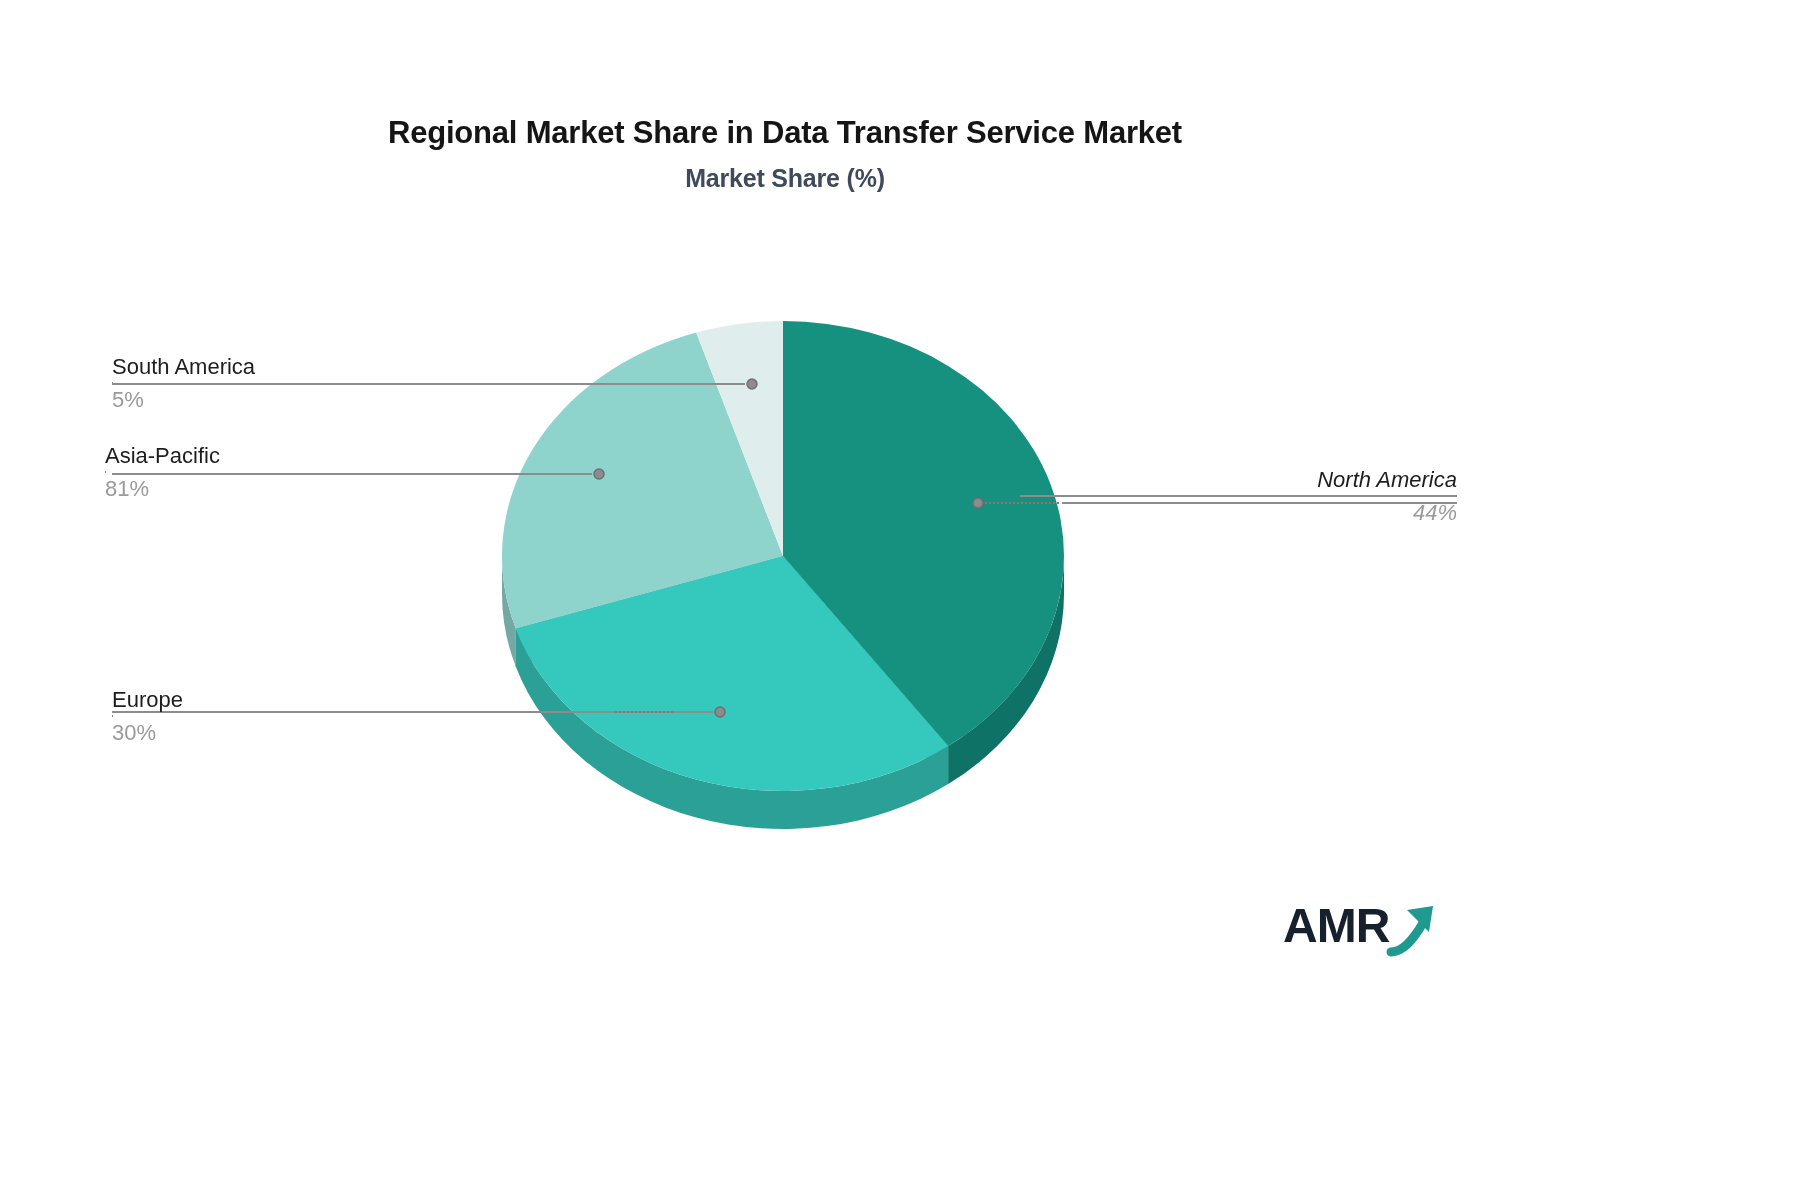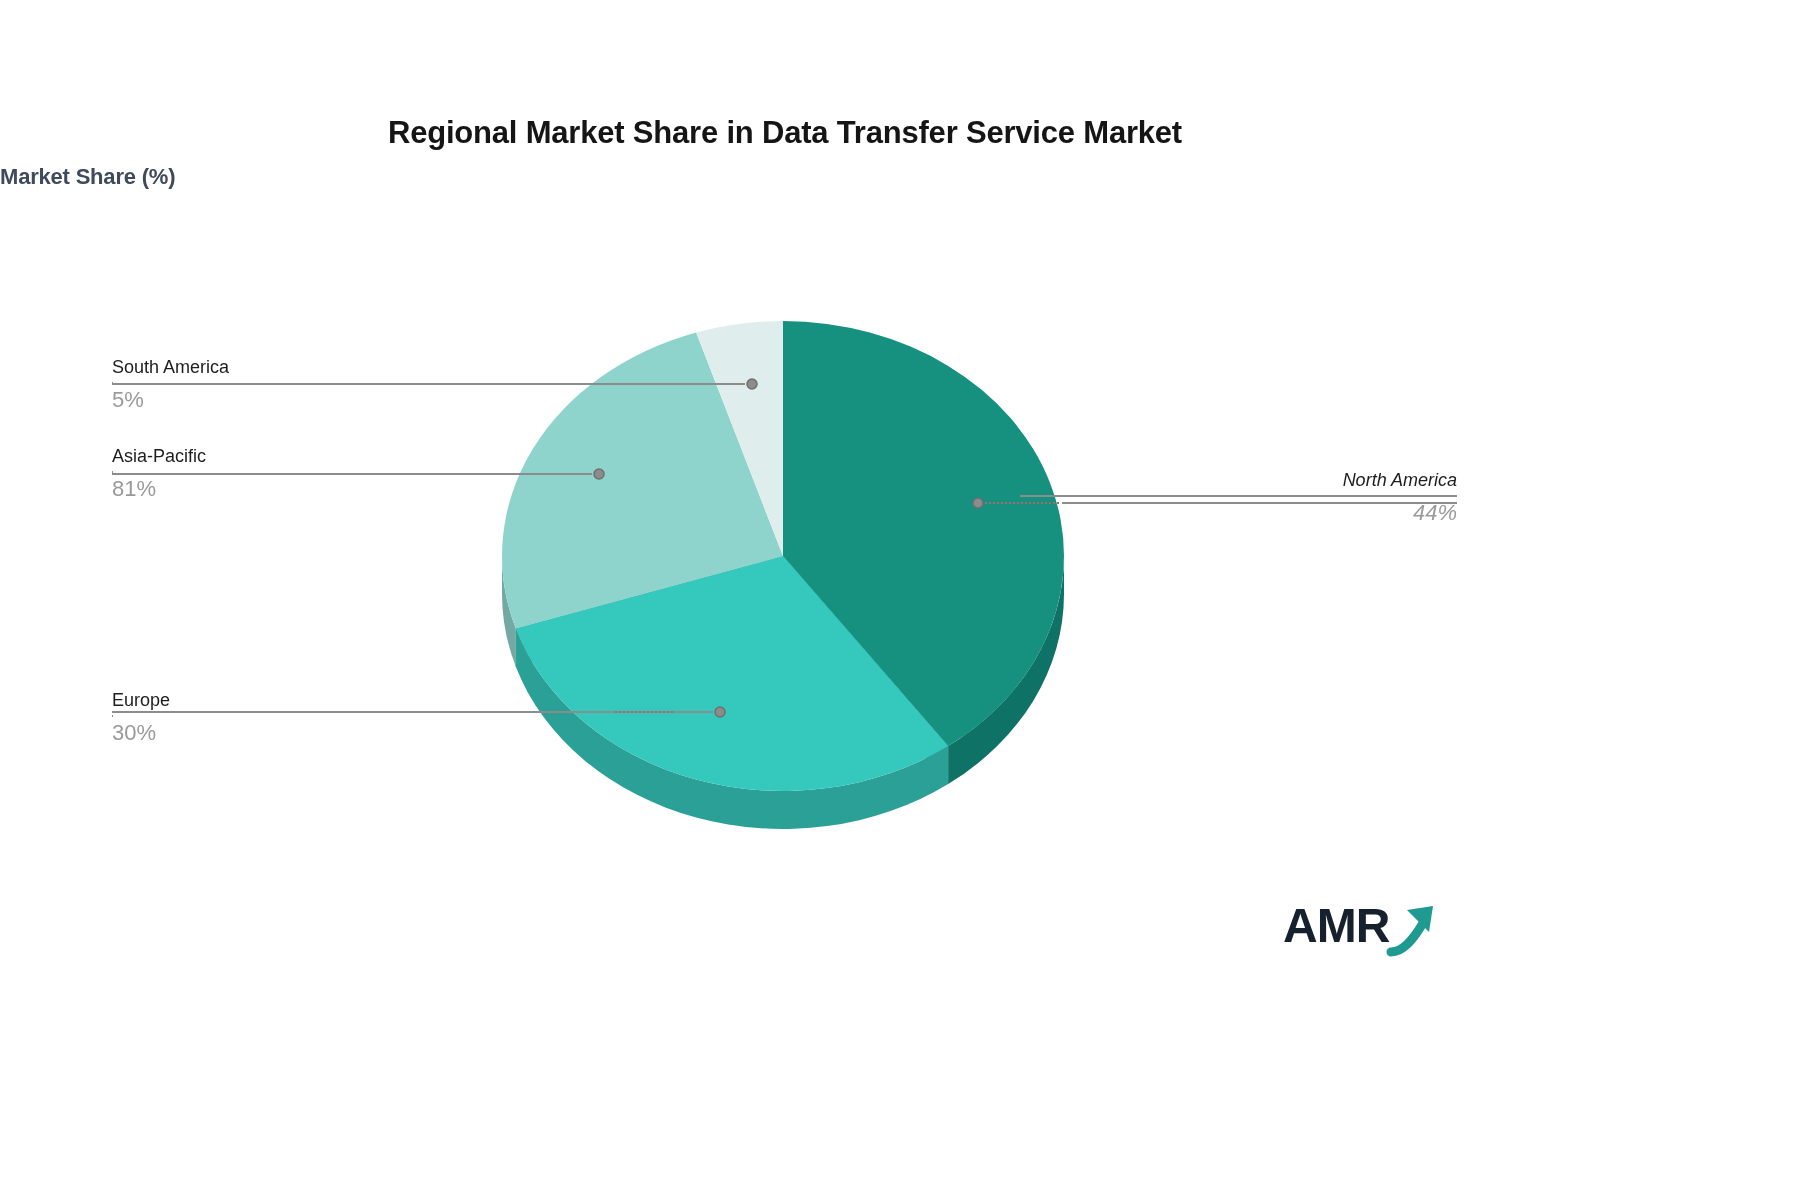--- a/index.html
+++ b/index.html
@@ -29,43 +29,43 @@
     font-size: 31px;
     font-weight: bold;
     color: #151515;
     letter-spacing: -0.2px;
   }
   #chart-subtitle {
     position: absolute;
     left: 0;
     top: 164px;
     width: 1570px;
-    text-align: left;
-    font-size: 22px;
+    text-align: center;
+    font-size: 25px;
     font-weight: bold;
     color: #3f4a5a;
     letter-spacing: -0.2px;
   }
 
   
   #pie-wrap {
     position: absolute;
     left: 0;
     top: 0;
     width: 1800px;
     height: 1196px;
     pointer-events: none;
   }
 
   
   .callout {
     position: absolute;
   }
   .callout .cl-name {
-    font-size: 18px;
+    font-size: 22px;
     color: #1d1d1d;
     line-height: 30px;
     white-space: nowrap;
   }
   .callout .cl-value {
     font-size: 22px;
     color: #9a9a9a;
     line-height: 32px;
     white-space: nowrap;
   }
@@ -75,21 +75,21 @@
   .callout.right .cl-value { text-align: right; font-style: italic; }
 
   .cl-rule {
     height: 2px;
     background: #8c8c8c;
     width: 100%;
   }
 
   
   #callout-south-america { left: 112px; top: 352px; width: 1px; }
-  #callout-asia-pacific  { left: 112px; top: 441px; width: 1px; }
+  #callout-asia-pacific  { left: 105px; top: 441px; width: 1px; }
   #callout-europe        { left: 112px; top: 676px; width: 1px; margin-top: 9px; }
   #callout-north-america { left: 1020px; top: 465px; width: 437px; }
 
   
   #amr-logo {
     position: absolute;
     left: 1283px;
     top: 896px;
     width: 160px;
     height: 62px;

